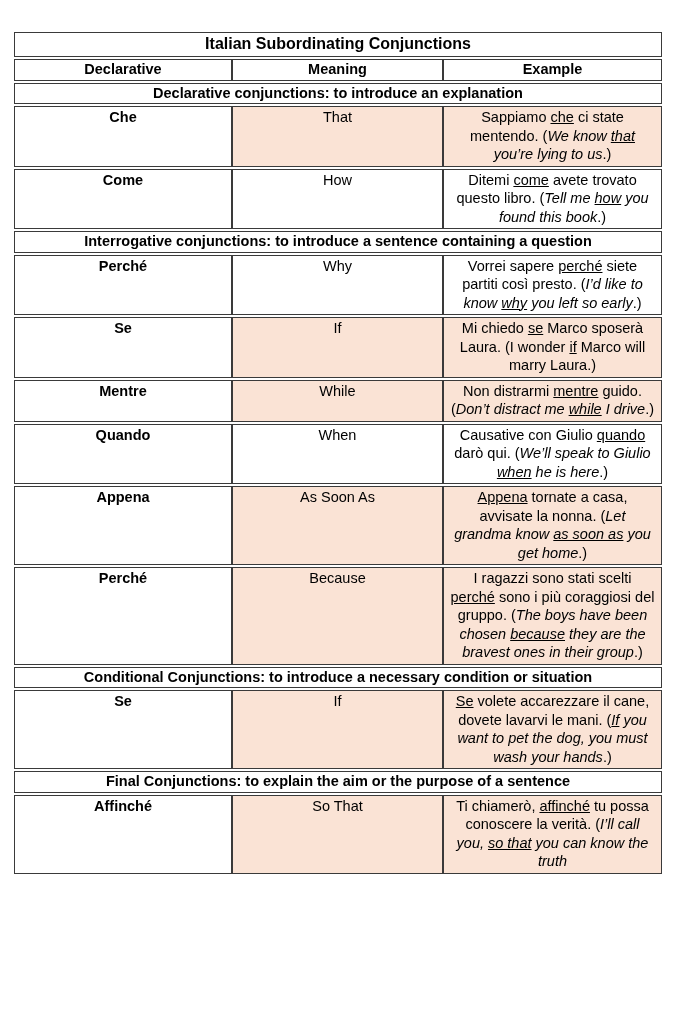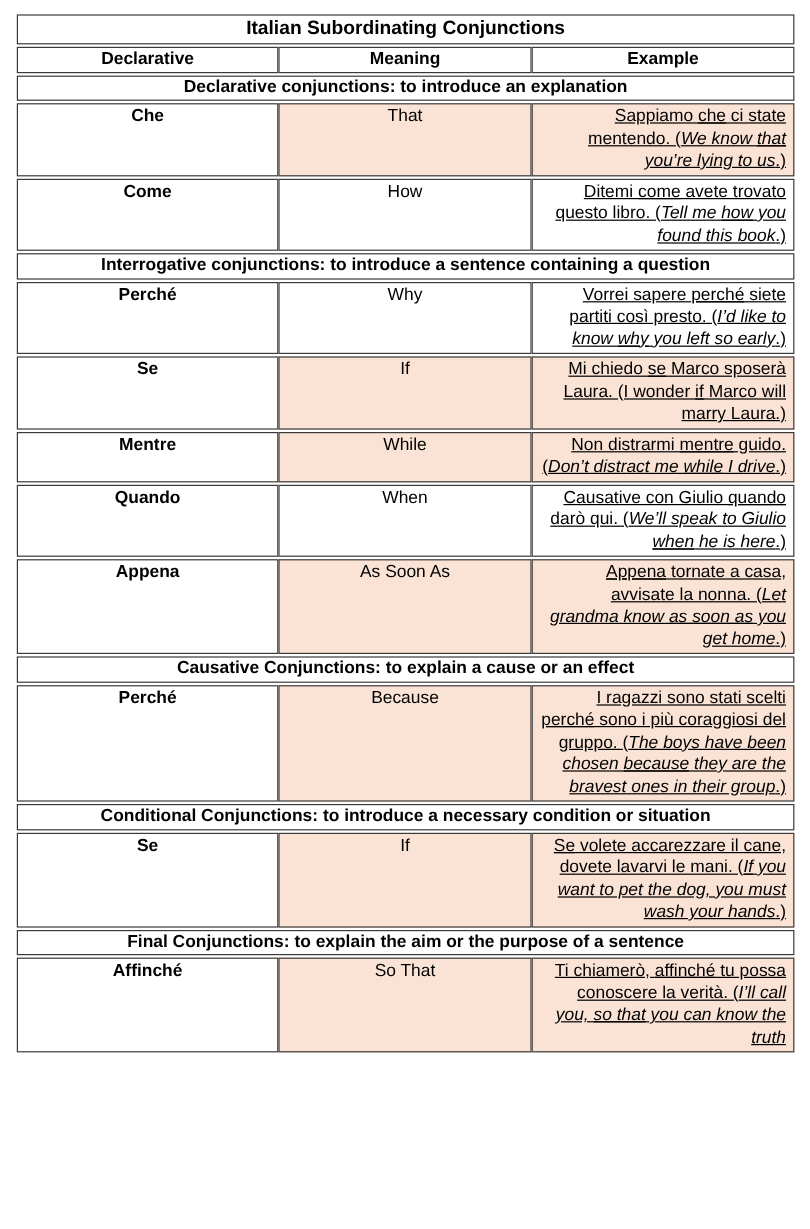--- a/index.html
+++ b/index.html
@@ -1,20 +1,20 @@
 <!DOCTYPE html>
 <html><head>
 <meta charset="utf-8">
 <style>
   html, body { margin: 0; padding: 0; background: #ffffff; }
   .page {
     width: 675px;
     height: 1024px;
     box-sizing: border-box;
-    padding: 10px 14px;
+    padding: 30px 14px;
     background: #ffffff;
     color: #000000;
     font-family: "Liberation Sans", sans-serif;
     overflow: hidden;
   }
   table.doc-table {
     width: 648px;
     table-layout: fixed;
     border-collapse: separate;
     border-spacing: 0 2px;
@@ -40,21 +40,21 @@
     font-weight: bold;
     padding: 0 4px 1px;
   }
   td.section {
     text-align: center;
     font-weight: bold;
     padding: 0 4px 1px;
   }
   td.conj { text-align: center; font-weight: bold; }
   td.meaning { text-align: center; }
-  td.example { text-align: right; text-decoration: underline; }
+  td.example { text-align: center; }
   tr.shaded td.meaning, tr.shaded td.example { background: #fae3d5; }
   .u { text-decoration: underline; }
   .i { font-style: italic; }
 </style>
 </head>
 <body>
 
 <div class="page">
   <table class="doc-table">
     <colgroup>
@@ -105,23 +105,20 @@
         <tr>
           <td class="conj">Quando</td>
           <td class="meaning">When</td>
           <td class="example"><span class="">Causative con Giulio </span><span class="u">quando</span><span class=""> darò qui. (</span><span class="i ">We’ll speak to Giulio </span><span class="i u">when</span><span class="i "> he is here</span><span class="">.)</span></td>
         </tr>
         <tr class="shaded">
           <td class="conj">Appena</td>
           <td class="meaning">As Soon As</td>
           <td class="example"><span class="u">Appena</span><span class=""> tornate a casa, avvisate la nonna. (</span><span class="i ">Let grandma know </span><span class="i u">as soon as</span><span class="i "> you get home</span><span class="">.)</span></td>
         </tr>
-        <tr>
-          <td class="section" colspan="3">Causative Conjunctions: to explain a cause or an effect</td>
-        </tr>
         <tr class="shaded">
           <td class="conj">Perché</td>
           <td class="meaning">Because</td>
           <td class="example"><span class="">I ragazzi sono stati scelti </span><span class="u">perché</span><span class=""> sono i più coraggiosi del gruppo. (</span><span class="i ">The boys have been chosen </span><span class="i u">because</span><span class="i "> they are the bravest ones in their group</span><span class="">.)</span></td>
         </tr>
         <tr>
           <td class="section" colspan="3">Conditional Conjunctions: to introduce a necessary condition or situation</td>
         </tr>
         <tr class="shaded">
           <td class="conj">Se</td>

